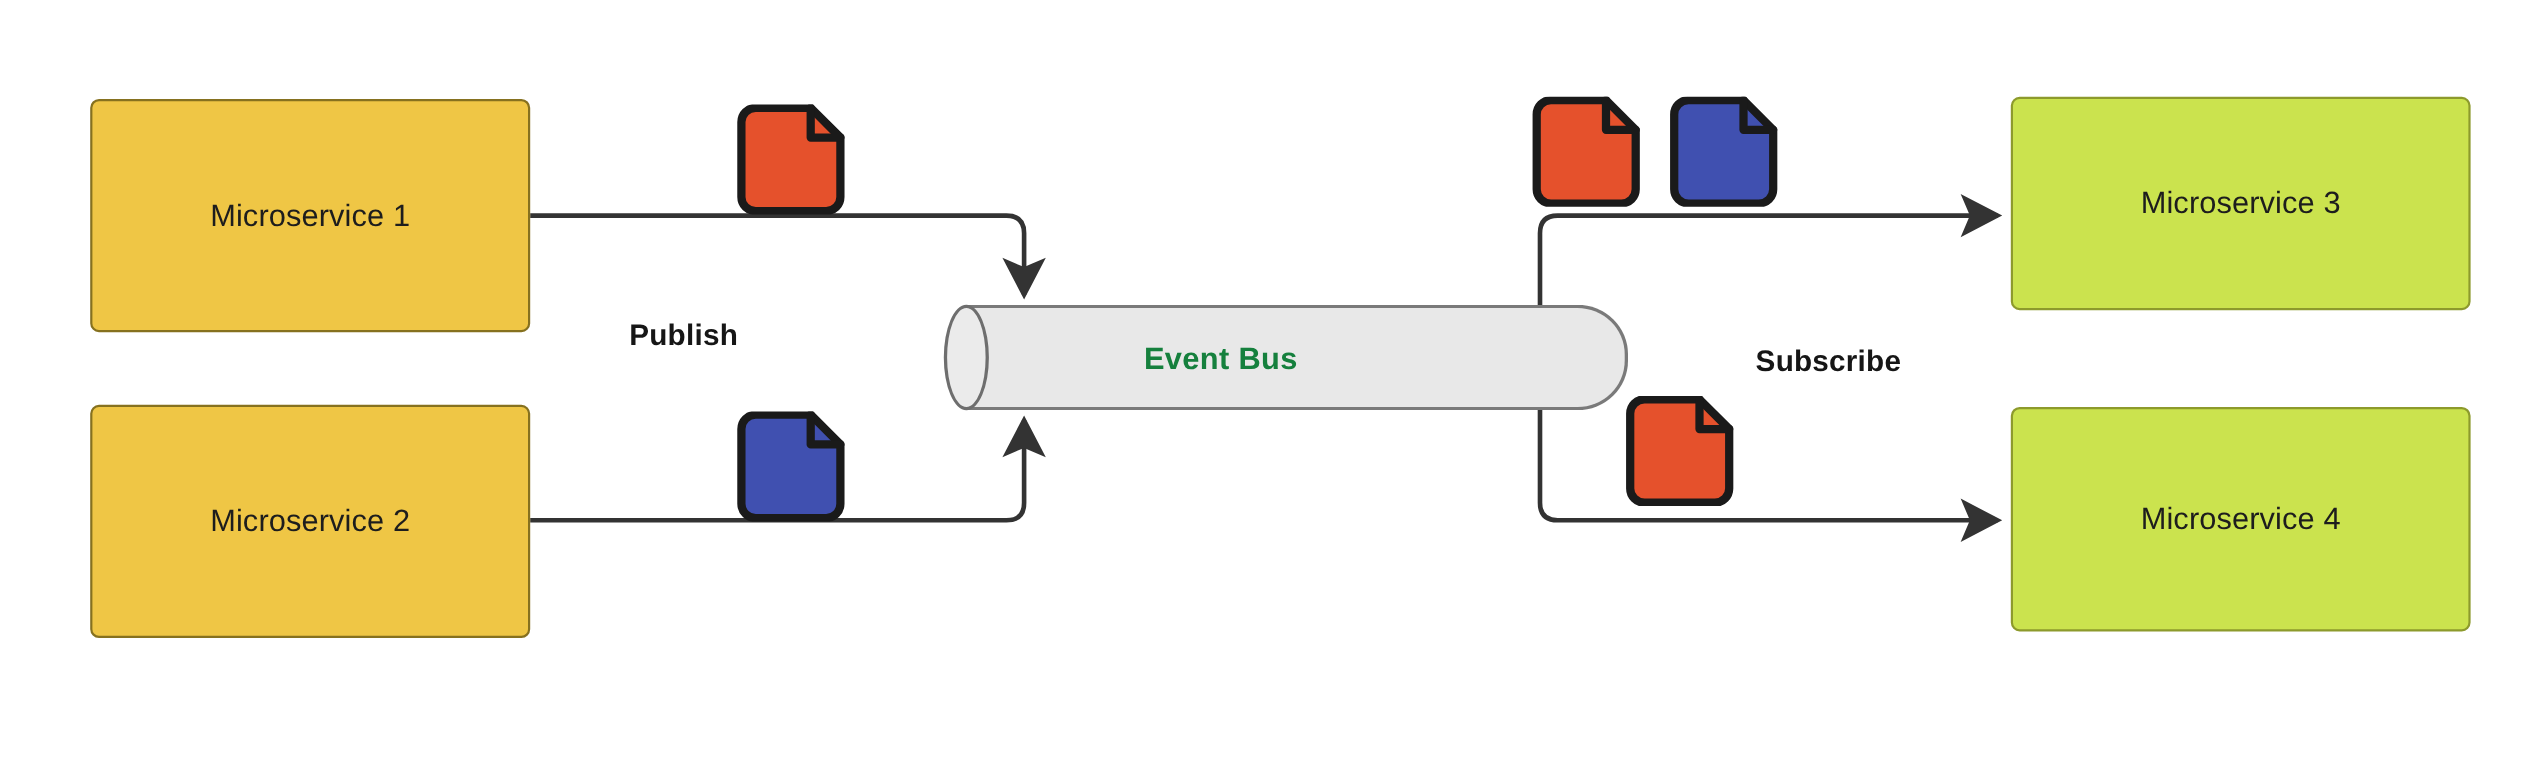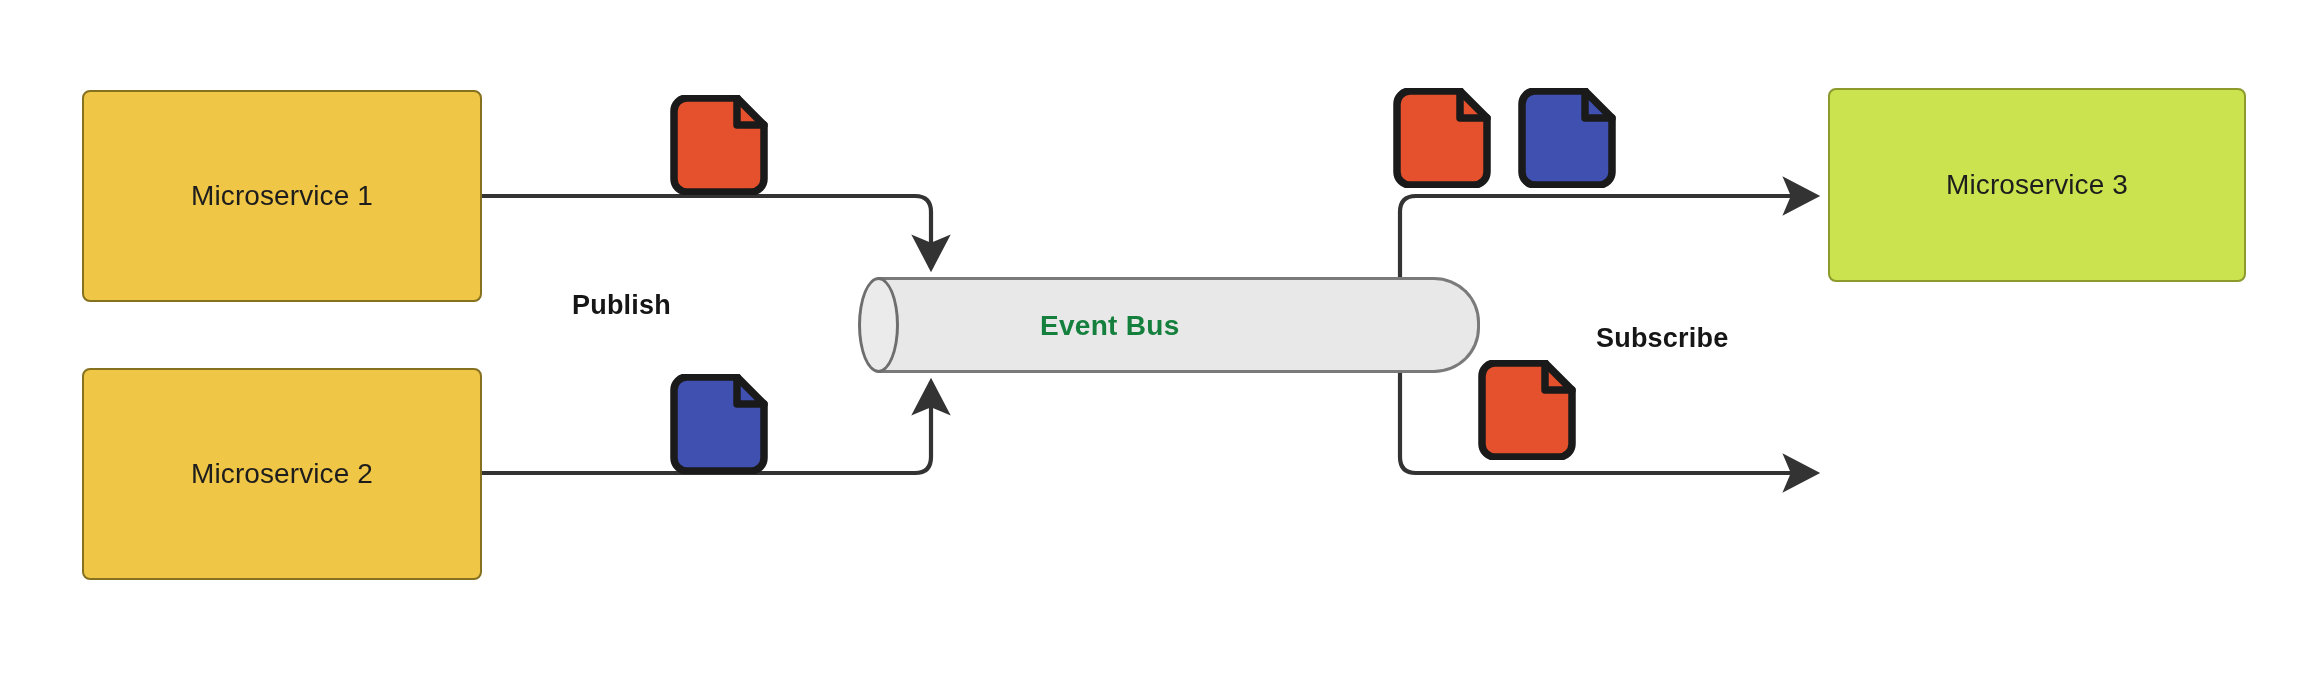--- a/index.html
+++ b/index.html
@@ -111,23 +111,26 @@
   </div>
 
   <div class="cylinder" style="left:878px;top:277px;width:602px;height:96px;"></div>
   <div class="cylinder-cap" style="left:858px;top:277px;width:41px;height:96px;"></div>
   <div class="cylinder-label" style="left:1040px;top:310px;">Event Bus</div>
 
   <div class="node node-green" style="left:1828px;top:88px;width:418px;height:194px;">
     <span>Microservice 3</span>
   </div>
 
+  <div class="node node-green" style="left:1828px;top:370px;width:418px;height:204px;">
+    <span>Microservice 4</span>
+  </div>
 
   <div class="edge-label" style="left:572px;top:290px;text-align:right;">Publish</div>
-  <div class="edge-label" style="left:1596px;top:323px;">Subscribe</div>
+  <div class="edge-label" style="left:1596px;top:313px;">Subscribe</div>
 
   <svg class="doc" style="left:663px;top:95px;" width="112" height="100" viewBox="0 0 112 100">
     <path d="M11,16 A13,13 0 0 1 24,3 L74,3 L101,30 L101,84
              A13,13 0 0 1 88,97 L24,97 A13,13 0 0 1 11,84 Z" fill="#E5512C" stroke="#1A1A1A" stroke-width="7.5" stroke-linejoin="round"></path>
     <path d="M74,3 L74,30 L101,30" fill="none" stroke="#1A1A1A" stroke-width="7.5" stroke-linejoin="round" stroke-linecap="round"></path>
   </svg>
 
   <svg class="doc" style="left:663px;top:374px;" width="112" height="100" viewBox="0 0 112 100">
     <path d="M11,16 A13,13 0 0 1 24,3 L74,3 L101,30 L101,84
              A13,13 0 0 1 88,97 L24,97 A13,13 0 0 1 11,84 Z" fill="#4050B0" stroke="#1A1A1A" stroke-width="7.5" stroke-linejoin="round"></path>

